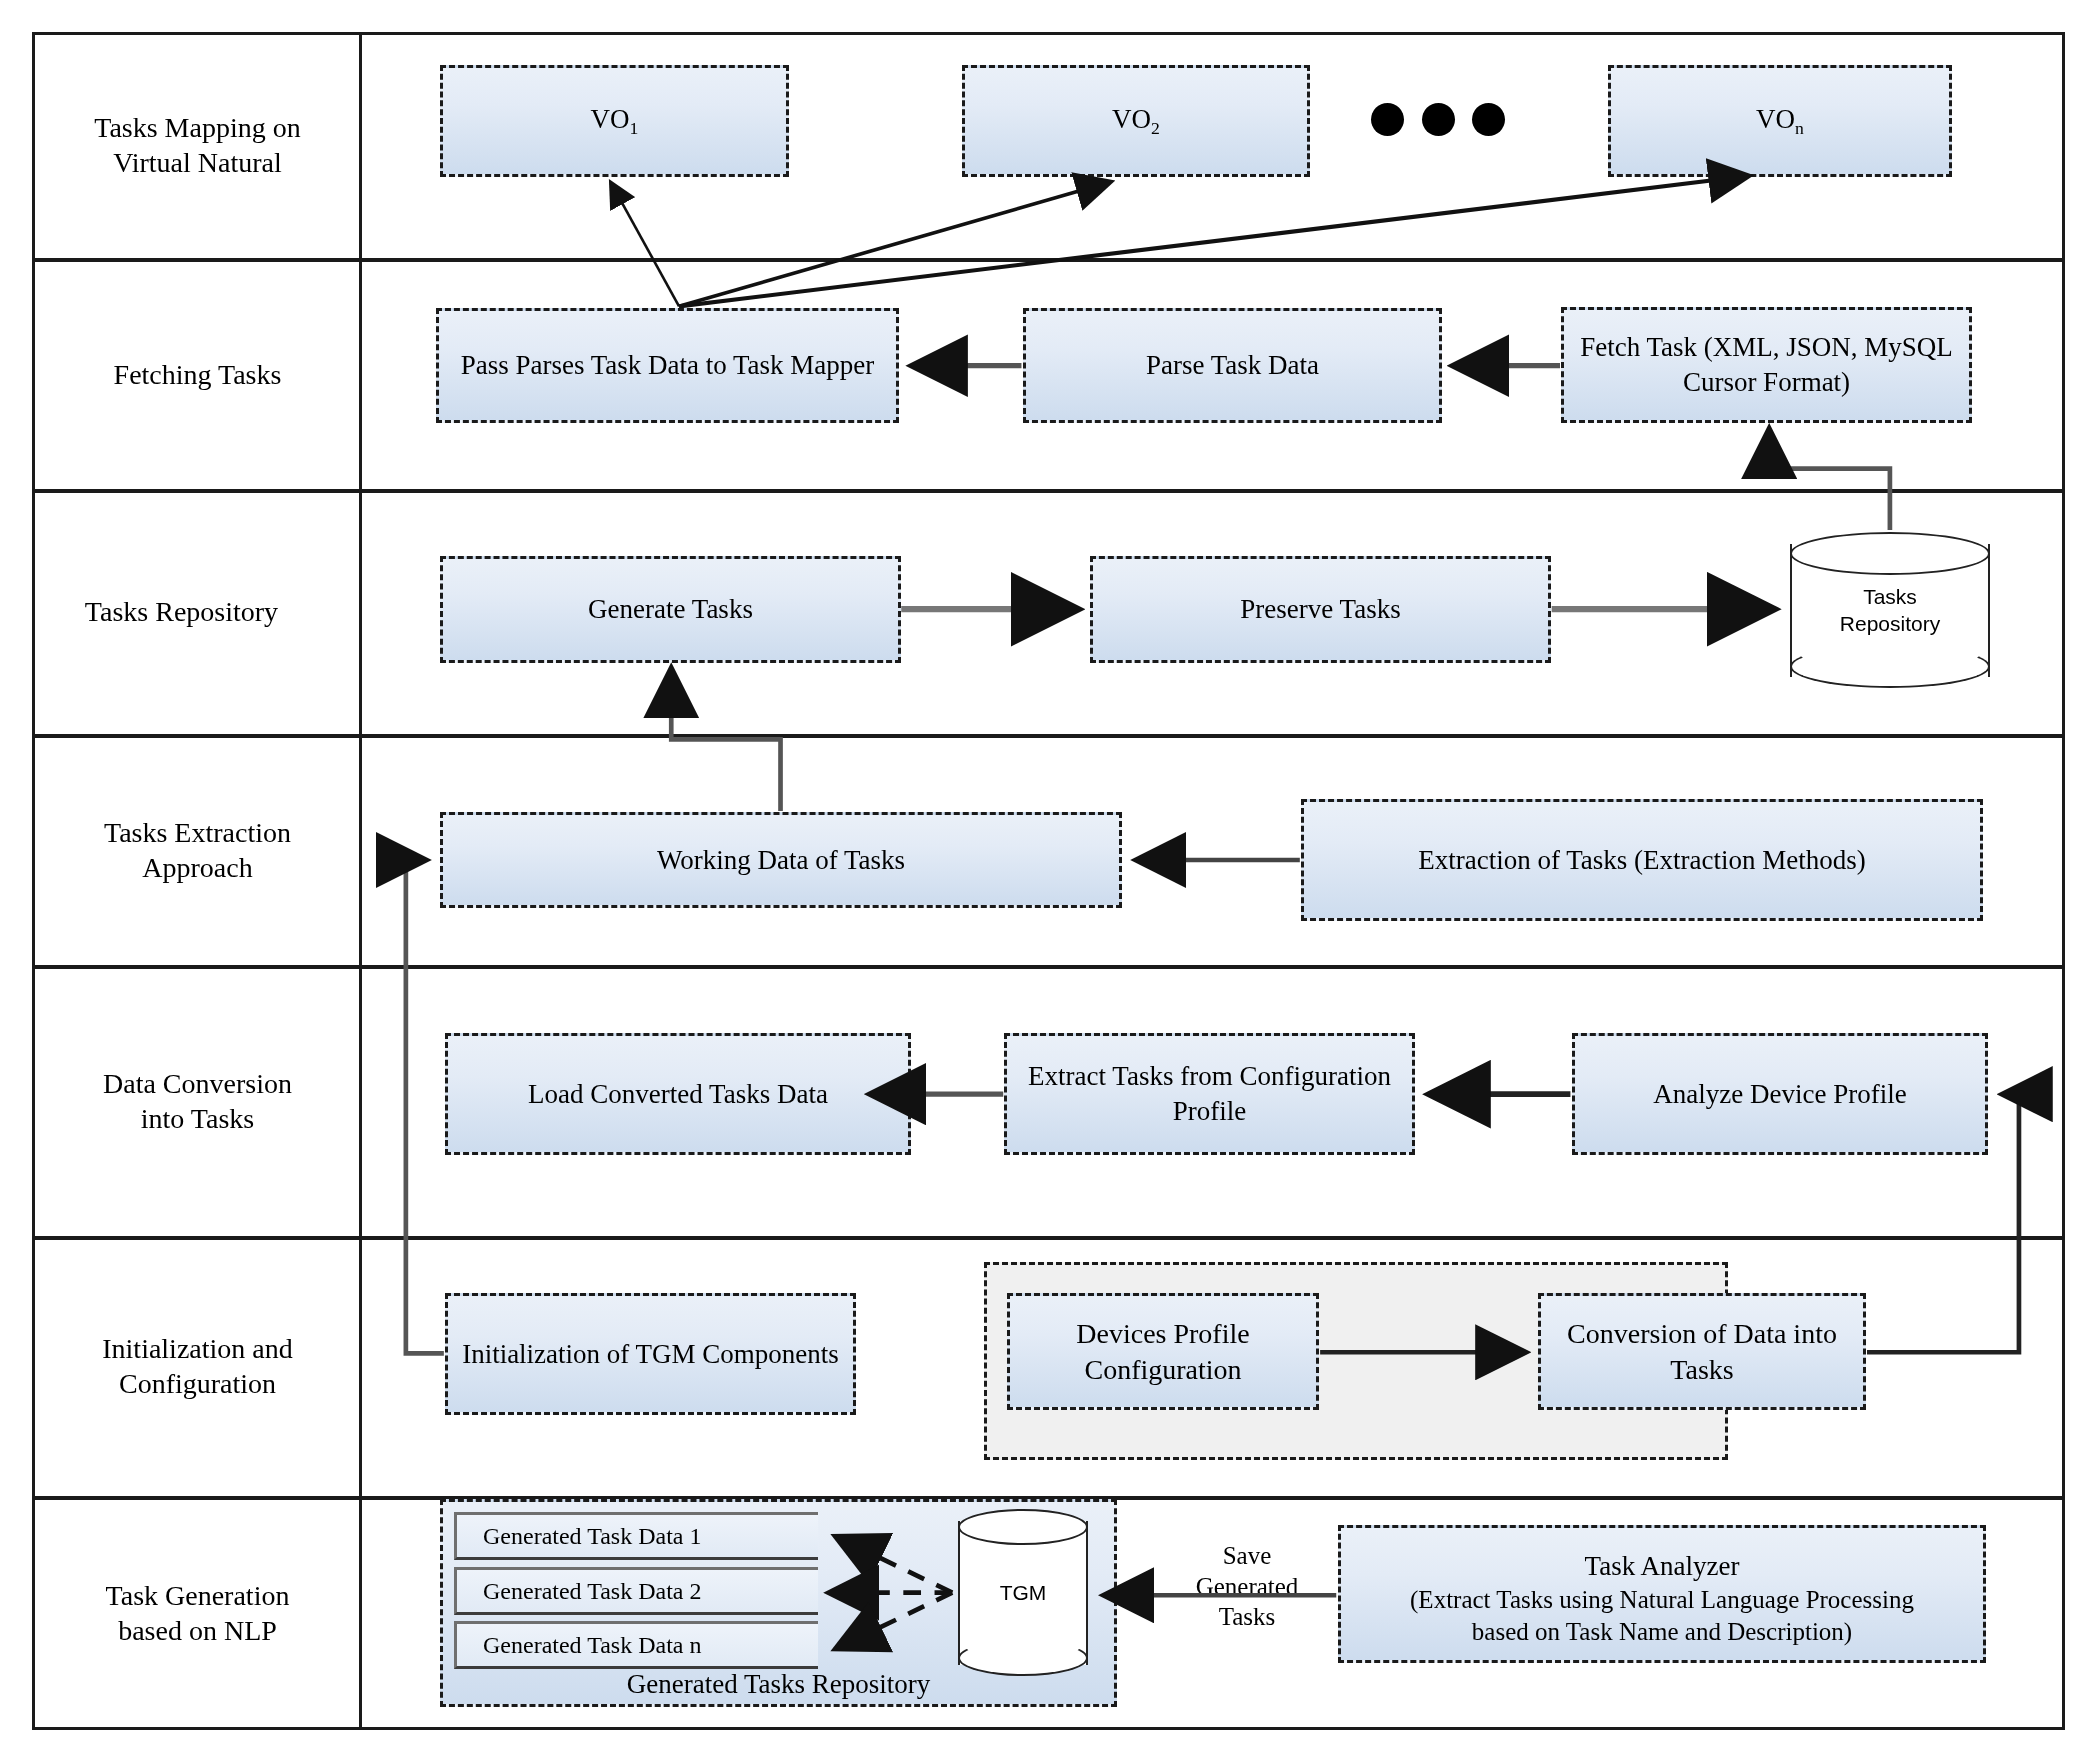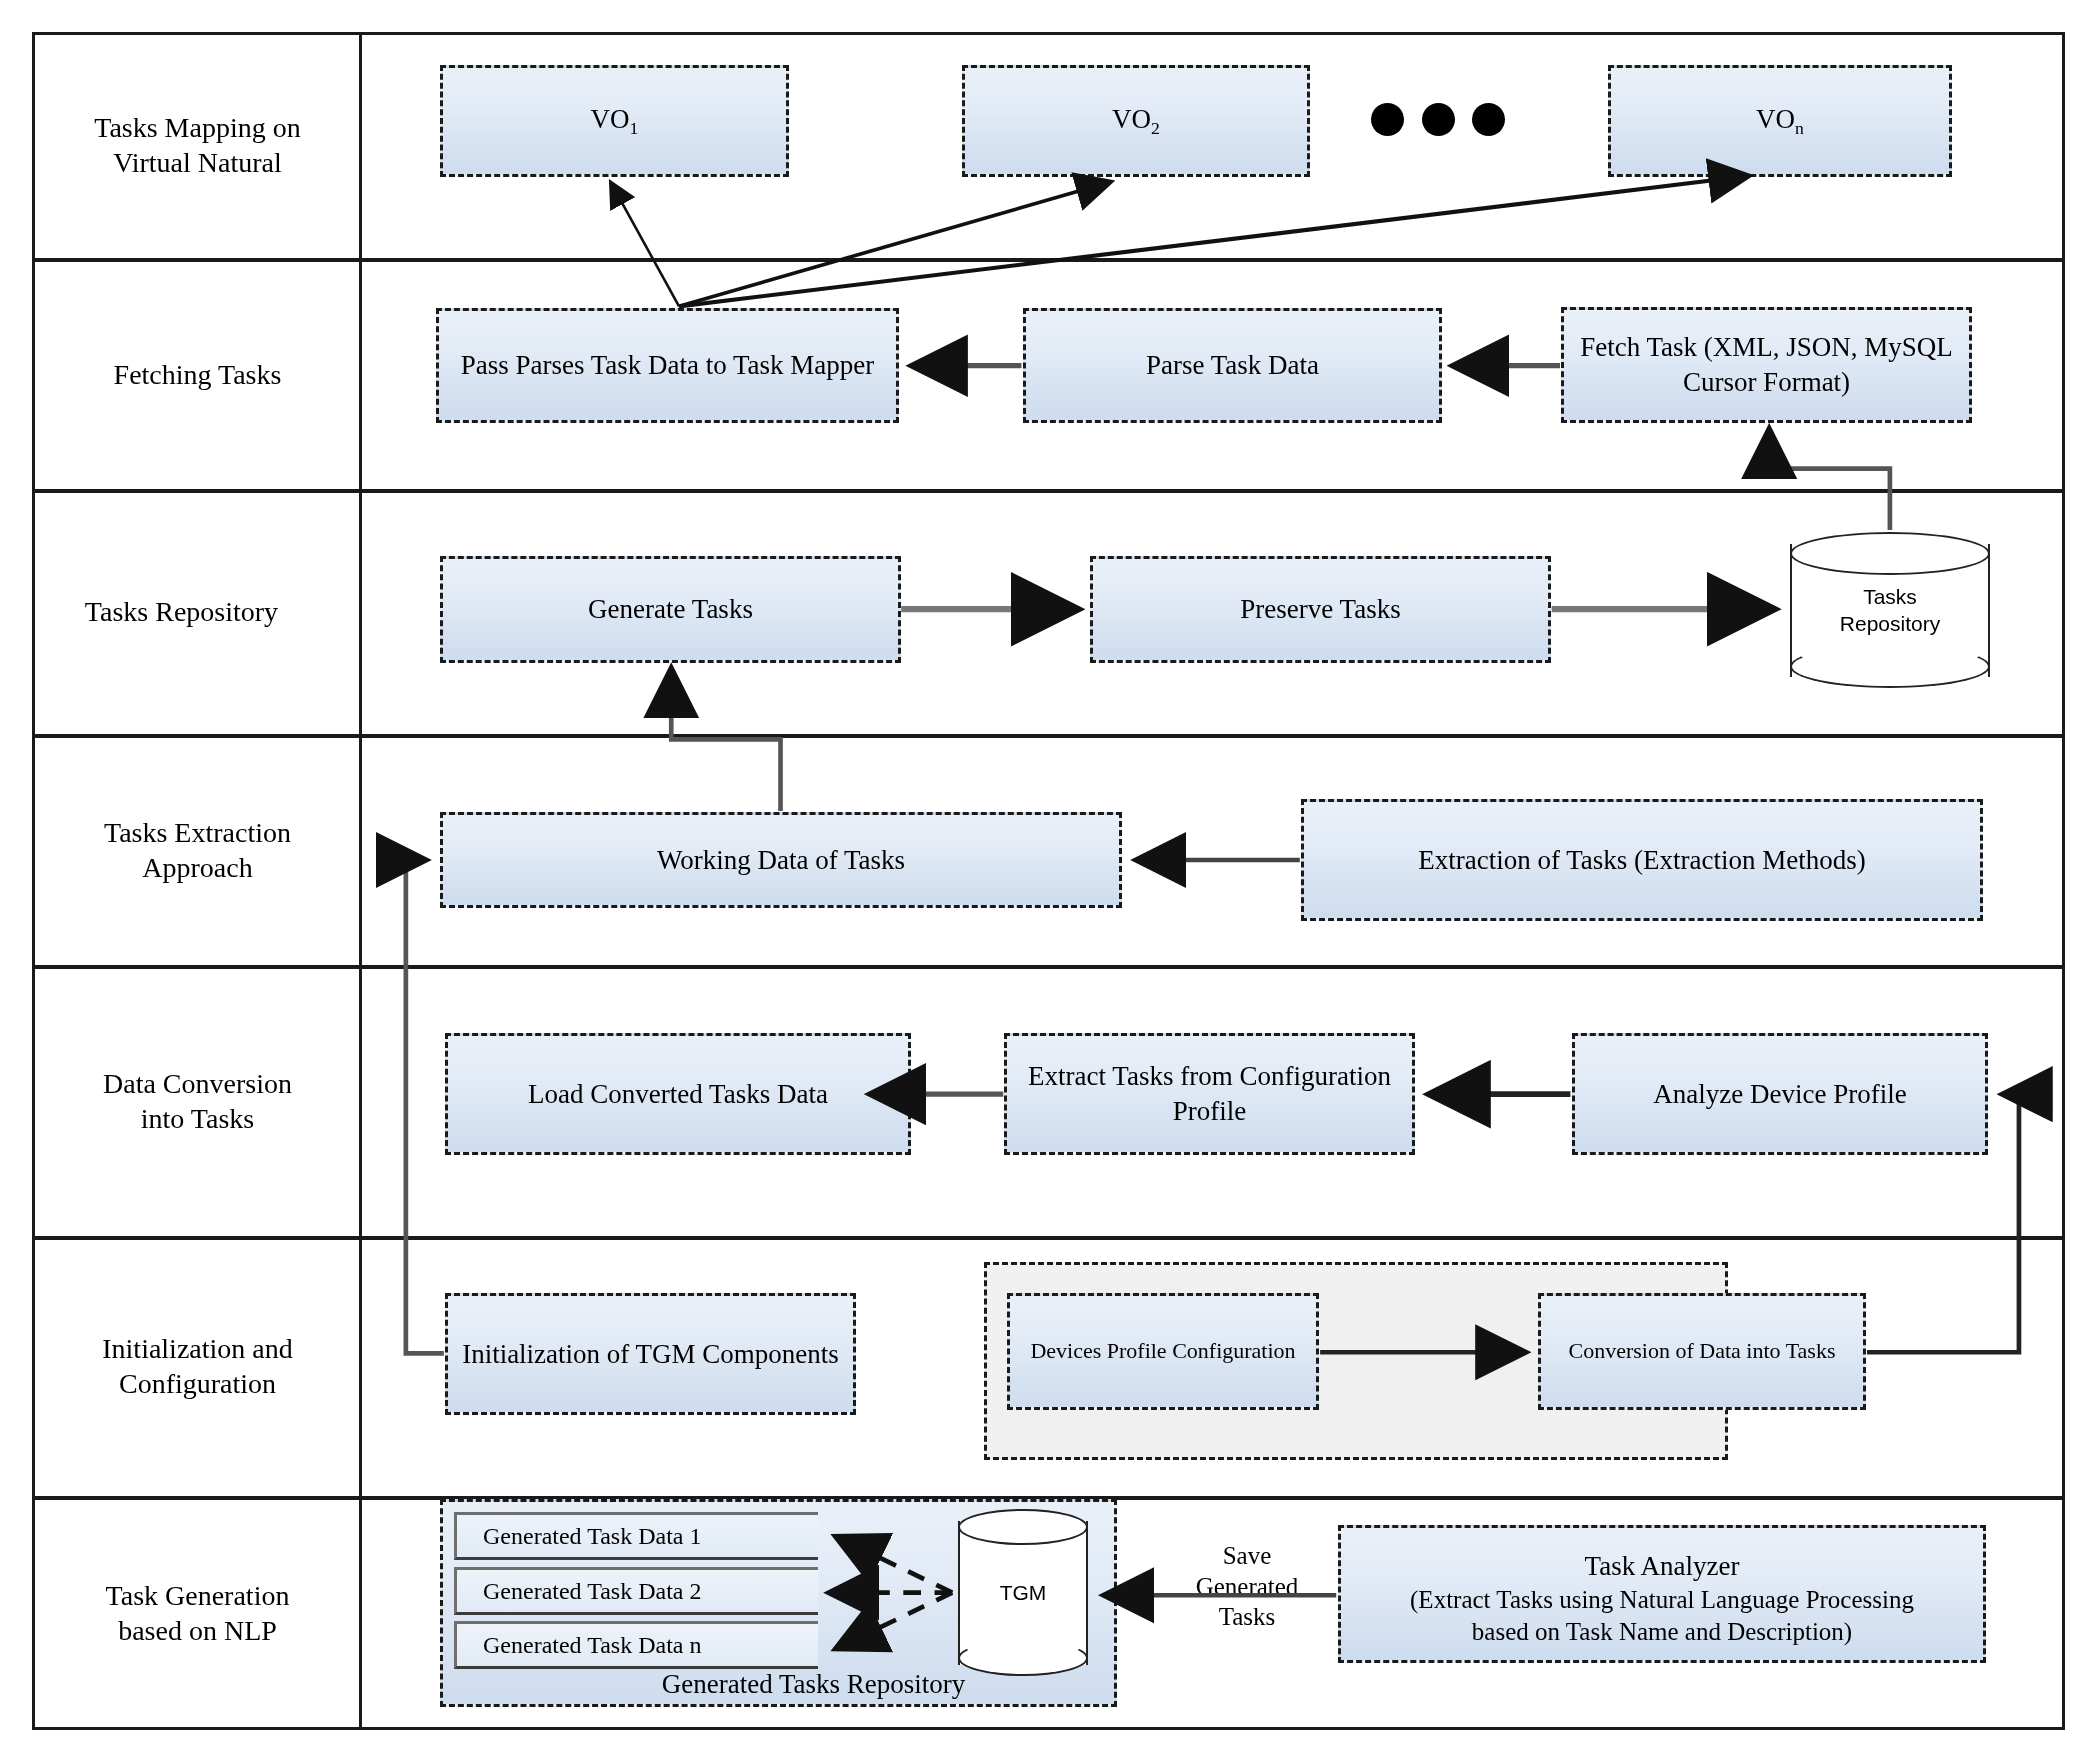--- a/index.html
+++ b/index.html
@@ -17,21 +17,21 @@
   
   .box{position:absolute;box-sizing:border-box;border:3.6px dashed #1a1a1a;
        background:linear-gradient(to bottom,#eaf0f8 0%,#e3ebf6 35%,#cddcee 100%);
        display:flex;align-items:center;justify-content:center;text-align:center;
        font-size:27px;line-height:1.28;color:#000;padding:2.1px 5.2px;}
   .groupbox{position:absolute;box-sizing:border-box;border:3.6px dashed #1a1a1a;
             background:#f0f0f0;}
   .innerdotted{position:absolute;box-sizing:border-box;border:3.1px dashed #1a1a1a;
        background:linear-gradient(to bottom,#eaf0f8 0%,#e3ebf6 35%,#cddcee 100%);
        display:flex;align-items:center;justify-content:center;text-align:center;
-       font-size:22px;line-height:1.28;color:#000;}
+       font-size:28px;line-height:1.28;color:#000;}
 
   
   .plaintext{position:absolute;text-align:center;line-height:1.22;color:#000;}
 
   
   .dots{position:absolute;display:flex;gap:17.7px;align-items:center;}
   .dot{width:33px;height:33px;border-radius:50%;background:#000;}
 
   
   .cyl{position:absolute;}
@@ -172,21 +172,21 @@
   <div class="innerdotted" style="left:1007px;top:1293px;width:312px;height:117px;">Devices Profile Configuration</div>
 
   <div class="innerdotted" style="left:1538px;top:1293px;width:328px;height:117px;">Conversion of Data into Tasks</div>
 
   <div class="box" style="left:440px;top:1499px;width:677px;height:208px;display:block;padding:0;"></div>
 
   <div class="databar" style="left:454px;top:1512px;width:364px;height:48px;">Generated Task Data 1</div>
   <div class="databar" style="left:454px;top:1567px;width:364px;height:48px;">Generated Task Data 2</div>
   <div class="databar" style="left:454px;top:1621px;width:364px;height:48px;">Generated Task Data n</div>
 
-  <div class="plaintext" style="left:440px;top:1668px;width:677px;font-size:27px;margin-left:35px;">Generated Tasks Repository</div>
+  <div class="plaintext" style="left:440px;top:1668px;width:677px;font-size:27px;">Generated Tasks Repository</div>
 
   <div class="cyl" style="left:958px;top:1509px;width:130px;height:167px;">
     <div class="body"></div>
     <div class="top" style="height:36px;"></div>
     <div class="bot" style="height:36px;"></div>
     <div class="lbl">TGM</div>
   </div>
 
   <div class="plaintext" style="left:1161px;top:1541px;width:172px;font-size:25px;">
     <div>Save</div>

